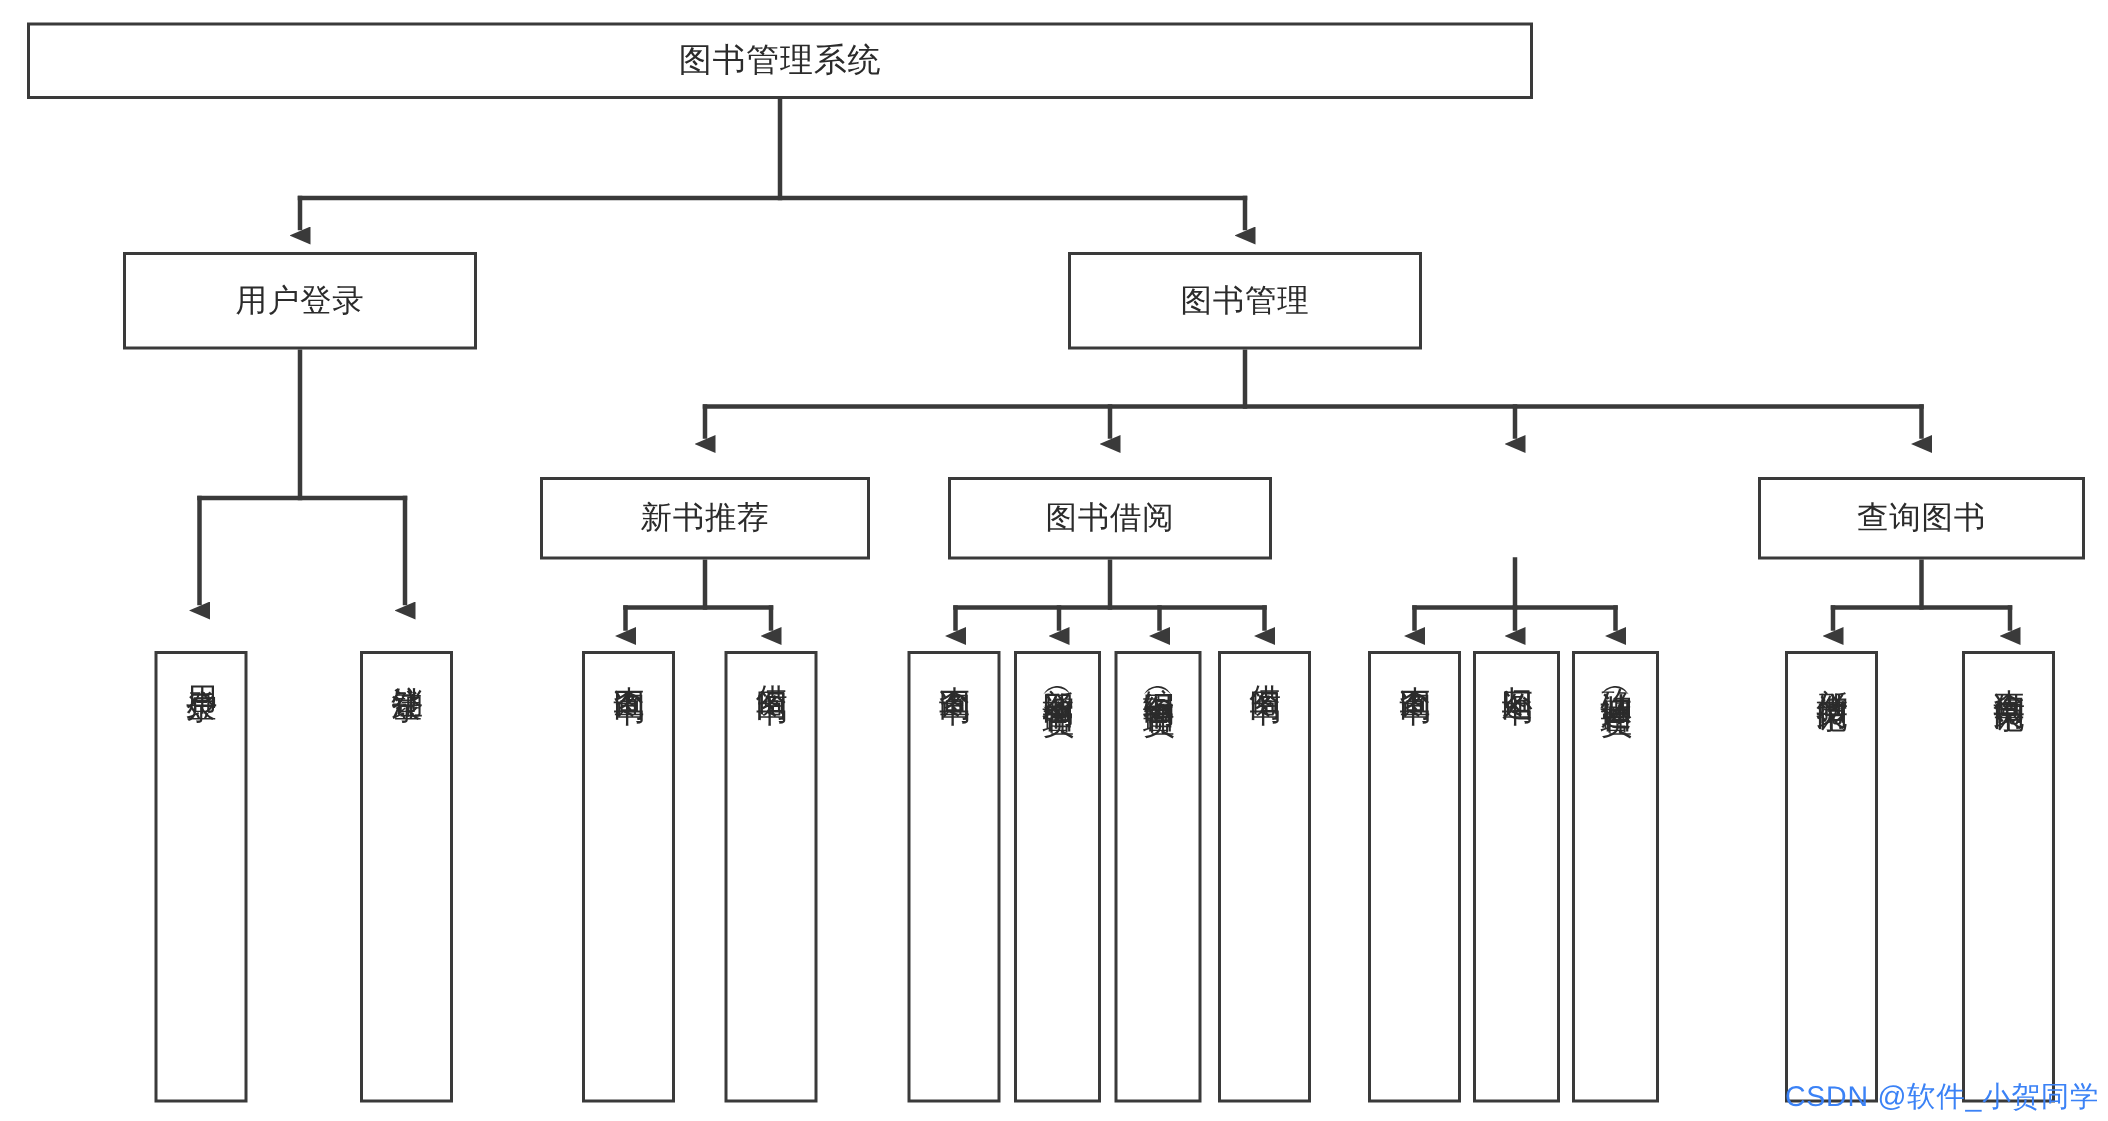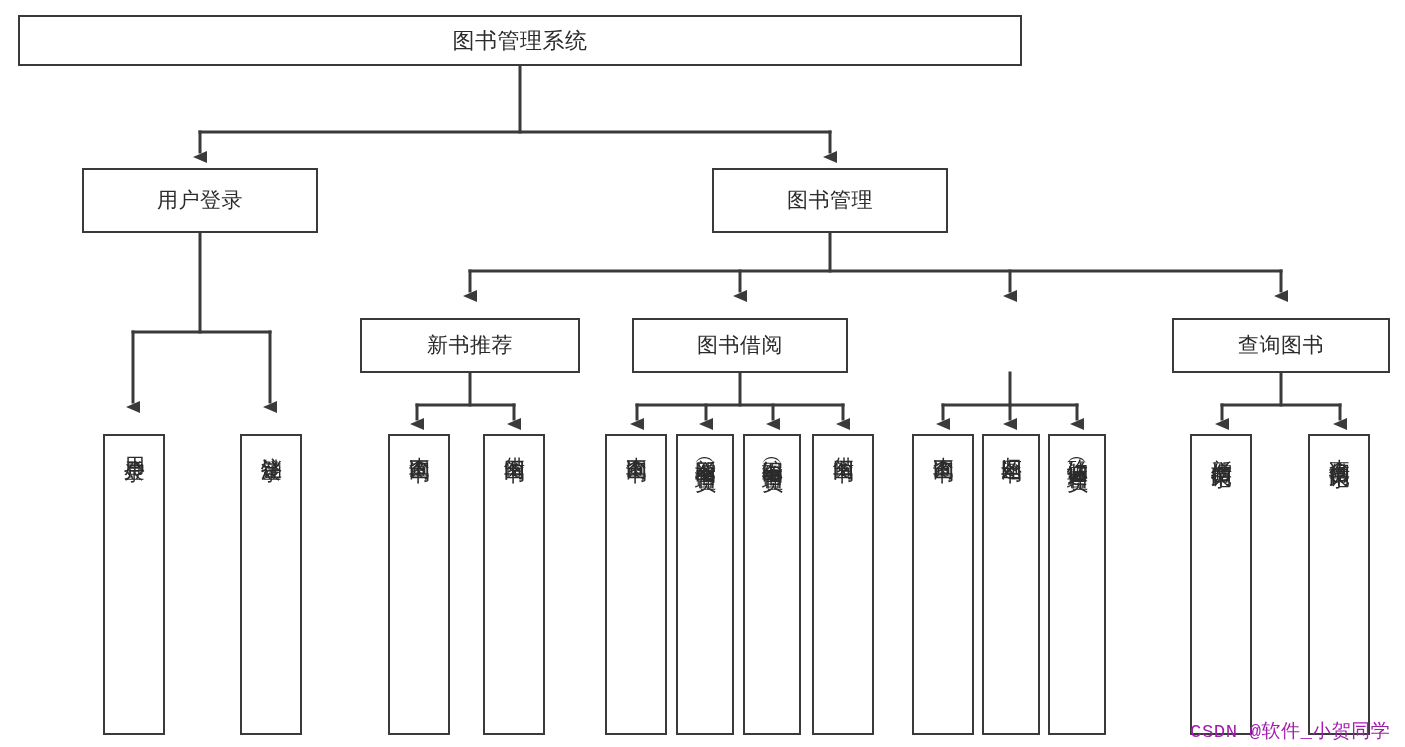--- a/index.html
+++ b/index.html
@@ -62,25 +62,25 @@
     font-size: 21px;
     letter-spacing: 2px;
     line-height: 1;
   }
   
   .node.vert.top .label {
     margin-top: 2px;
   }
   .watermark {
     position: absolute;
-    color: #a21caf;
+    color: #3b82f6;
     font-size: 19px;
     letter-spacing: 0.5px;
     white-space: nowrap;
-    font-family: Liberation Mono, monospace;
+    font-family: Liberation Sans, sans-serif;
   }
 </style>
 </head>
 <body>
 
 <div id="diagram">
 
   <svg id="connectors" viewBox="0 0 1405 747" xmlns="http://www.w3.org/2000/svg">
     <defs>
       <marker id="arrow" markerWidth="12" markerHeight="14" refX="1" refY="7" orient="auto" markerUnits="userSpaceOnUse">

